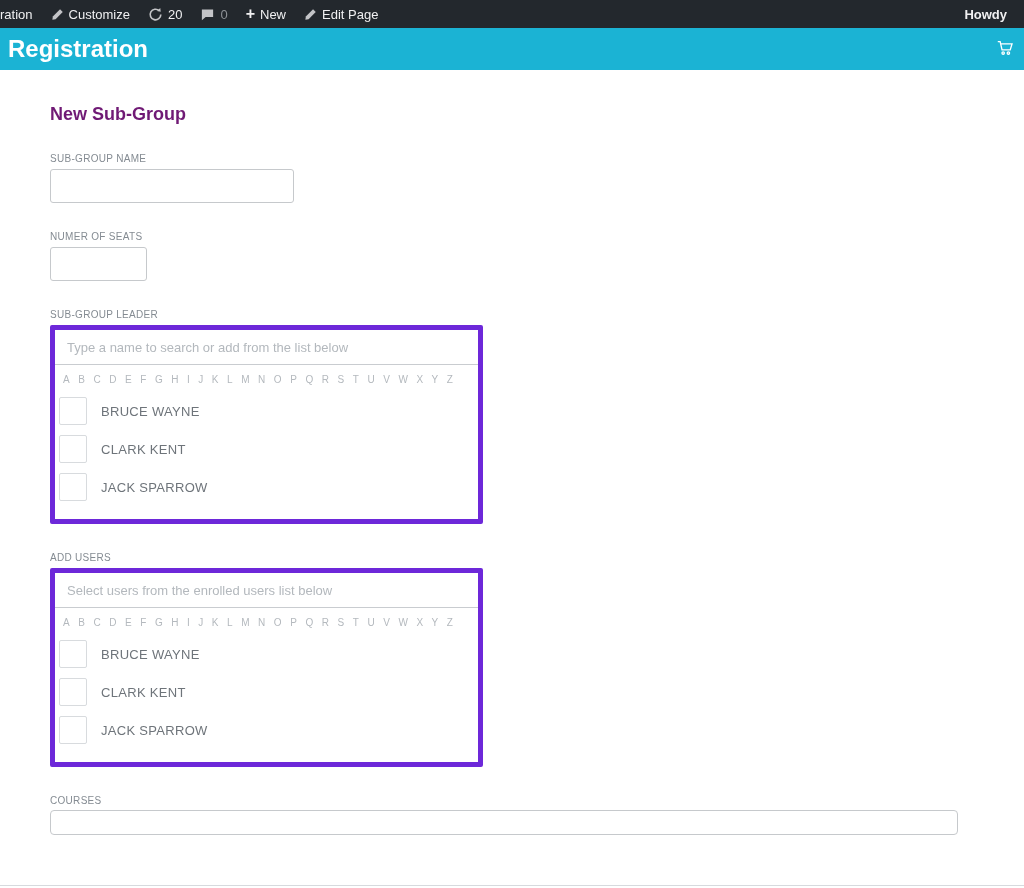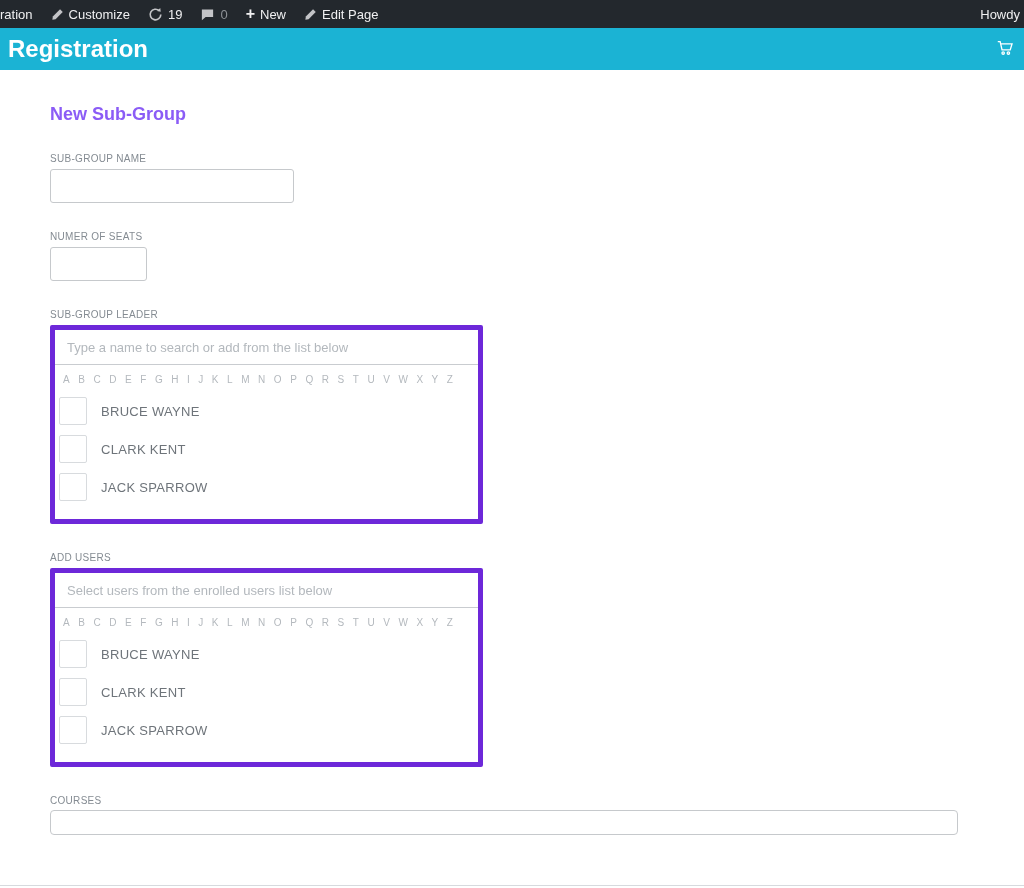--- a/index.html
+++ b/index.html
@@ -24,37 +24,37 @@
   }
   .ab-left { display: flex; align-items: center; height: 100%; }
   .ab-item {
     display: flex; align-items: center; gap: 5px;
     padding: 8px 9px; height: 100%; cursor: pointer; white-space: nowrap;
   }
   .ab-item.site { padding-left: 0; }
   .ab-count-muted { color: #8d9196; }
   .ab-icon { display: inline-flex; align-items: center; }
   .ab-plus { font-size: 16px; font-weight: bold; line-height: 1; color: #f0f0f1; }
-  .ab-right { padding-right: 4px; white-space: nowrap; cursor: pointer; }
+  .ab-right { padding-right: 17px; white-space: nowrap; cursor: pointer; font-weight: bold; }
 
   
   .page-header {
     height: 42px;
     background: #1bb3d4;
     display: flex;
     align-items: center;
     justify-content: space-between;
     padding: 0 10px 0 8px;
   }
   .page-title { color: #ffffff; font-size: 24px; font-weight: bold; }
   .cart-btn { display: inline-flex; align-items: center; cursor: pointer; }
 
   
   .content { padding-left: 50px; }
-  .form-title { margin-top: 34px; font-size: 18px; font-weight: bold; color: #8b5cf6; }
+  .form-title { margin-top: 34px; font-size: 18px; font-weight: bold; color: #701a75; }
 
   .field-label {
     margin-top: 28px;
     font-size: 10px;
     color: #848b92;
     letter-spacing: 0.3px;
   }
   .field-label.first { margin-top: 28px; }
 
   .text-input {
@@ -180,21 +180,21 @@
       </span>
       <span>Customize</span>
     </span>
     <span class="ab-item">
       <span class="ab-icon">
         <svg width="15" height="15" viewBox="0 0 24 24" fill="none" stroke="#c3c4c7" stroke-width="2.6">
           <path d="M20.5 12a8.5 8.5 0 1 1-2.6-6.1"></path>
           <polygon points="19.6,1.5 20.4,7.6 14.4,6.5" fill="#c3c4c7" stroke="none"></polygon>
         </svg>
       </span>
-      <span>19</span>
+      <span>20</span>
     </span>
     <span class="ab-item">
       <span class="ab-icon">
         <svg width="15" height="15" viewBox="0 0 24 24">
             <path fill="#c3c4c7" d="M3 4h18v12H9l-6 5V4z"></path>
           </svg>
       </span>
       <span class="ab-count-muted">0</span>
     </span>
     <span class="ab-item">

